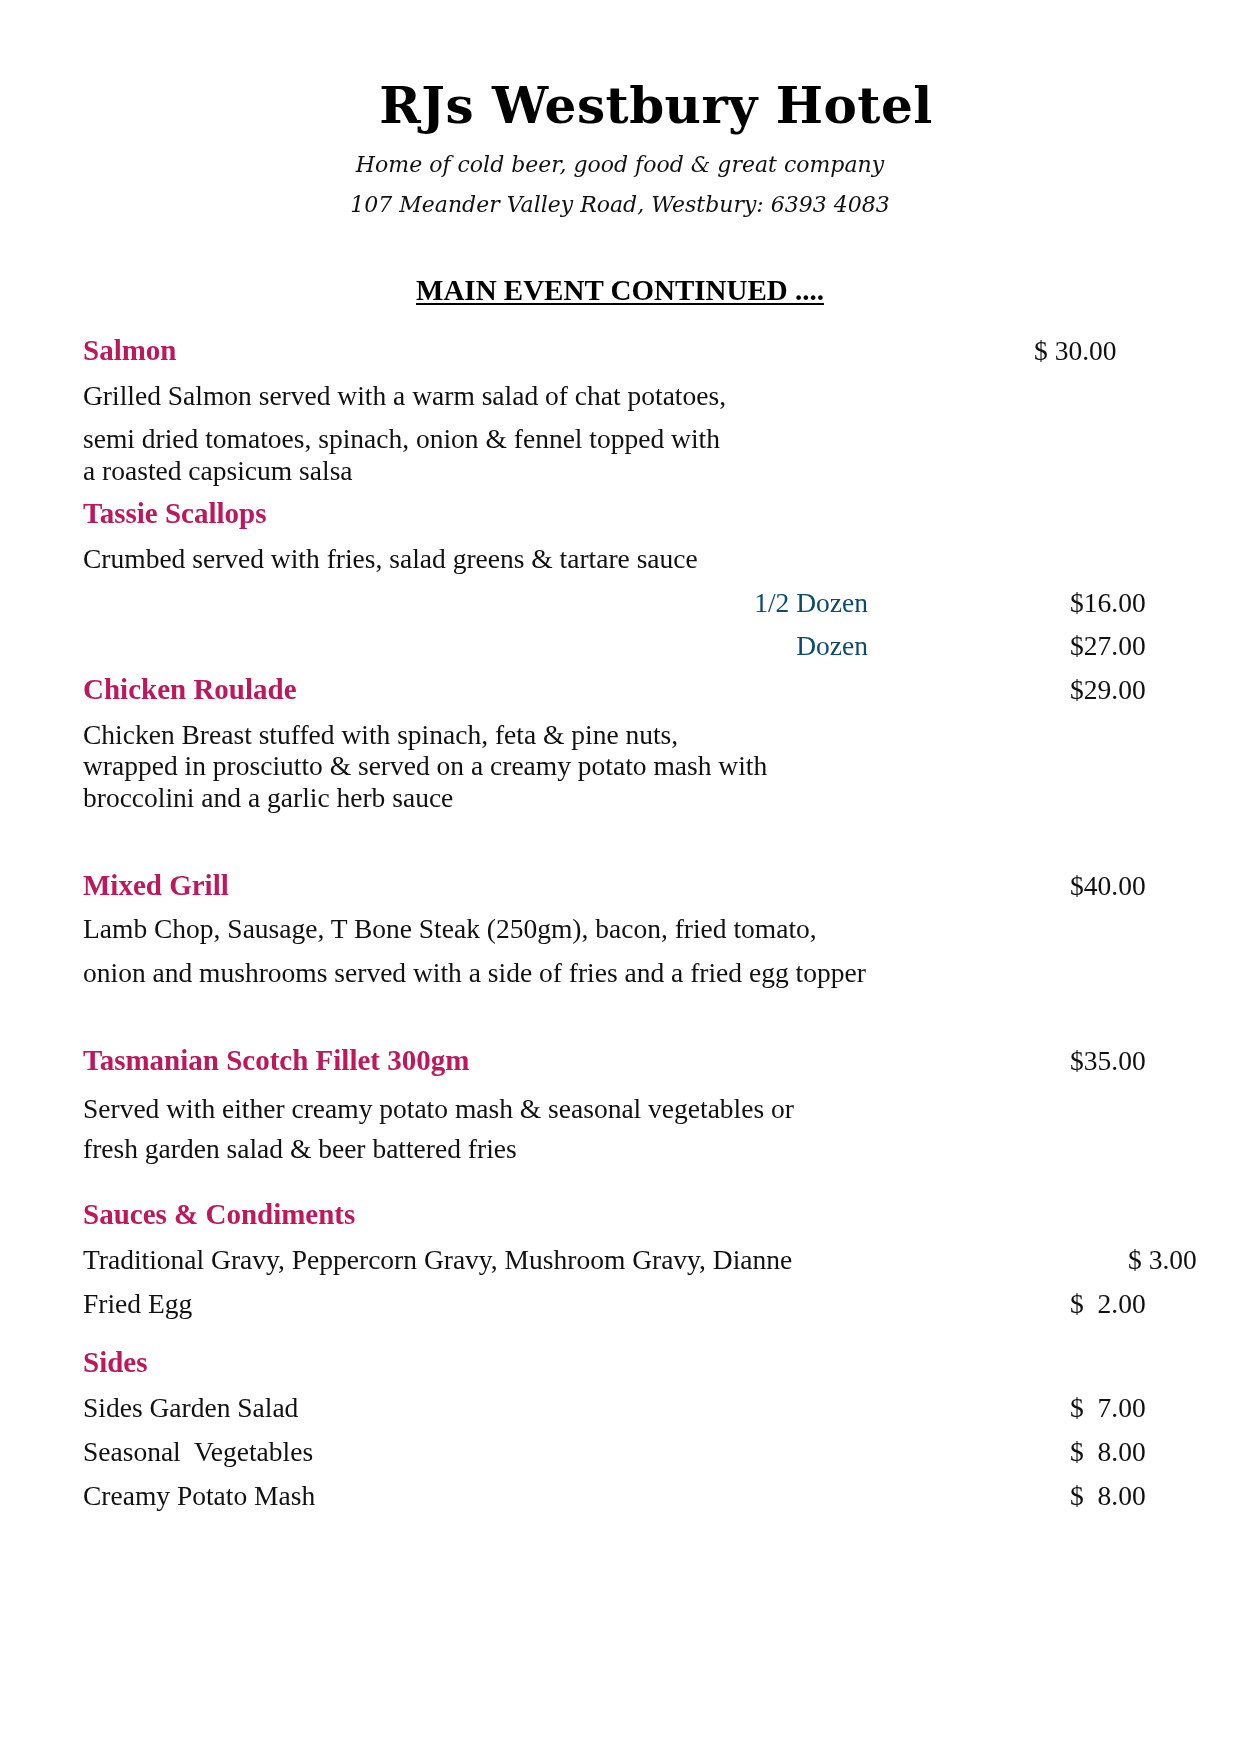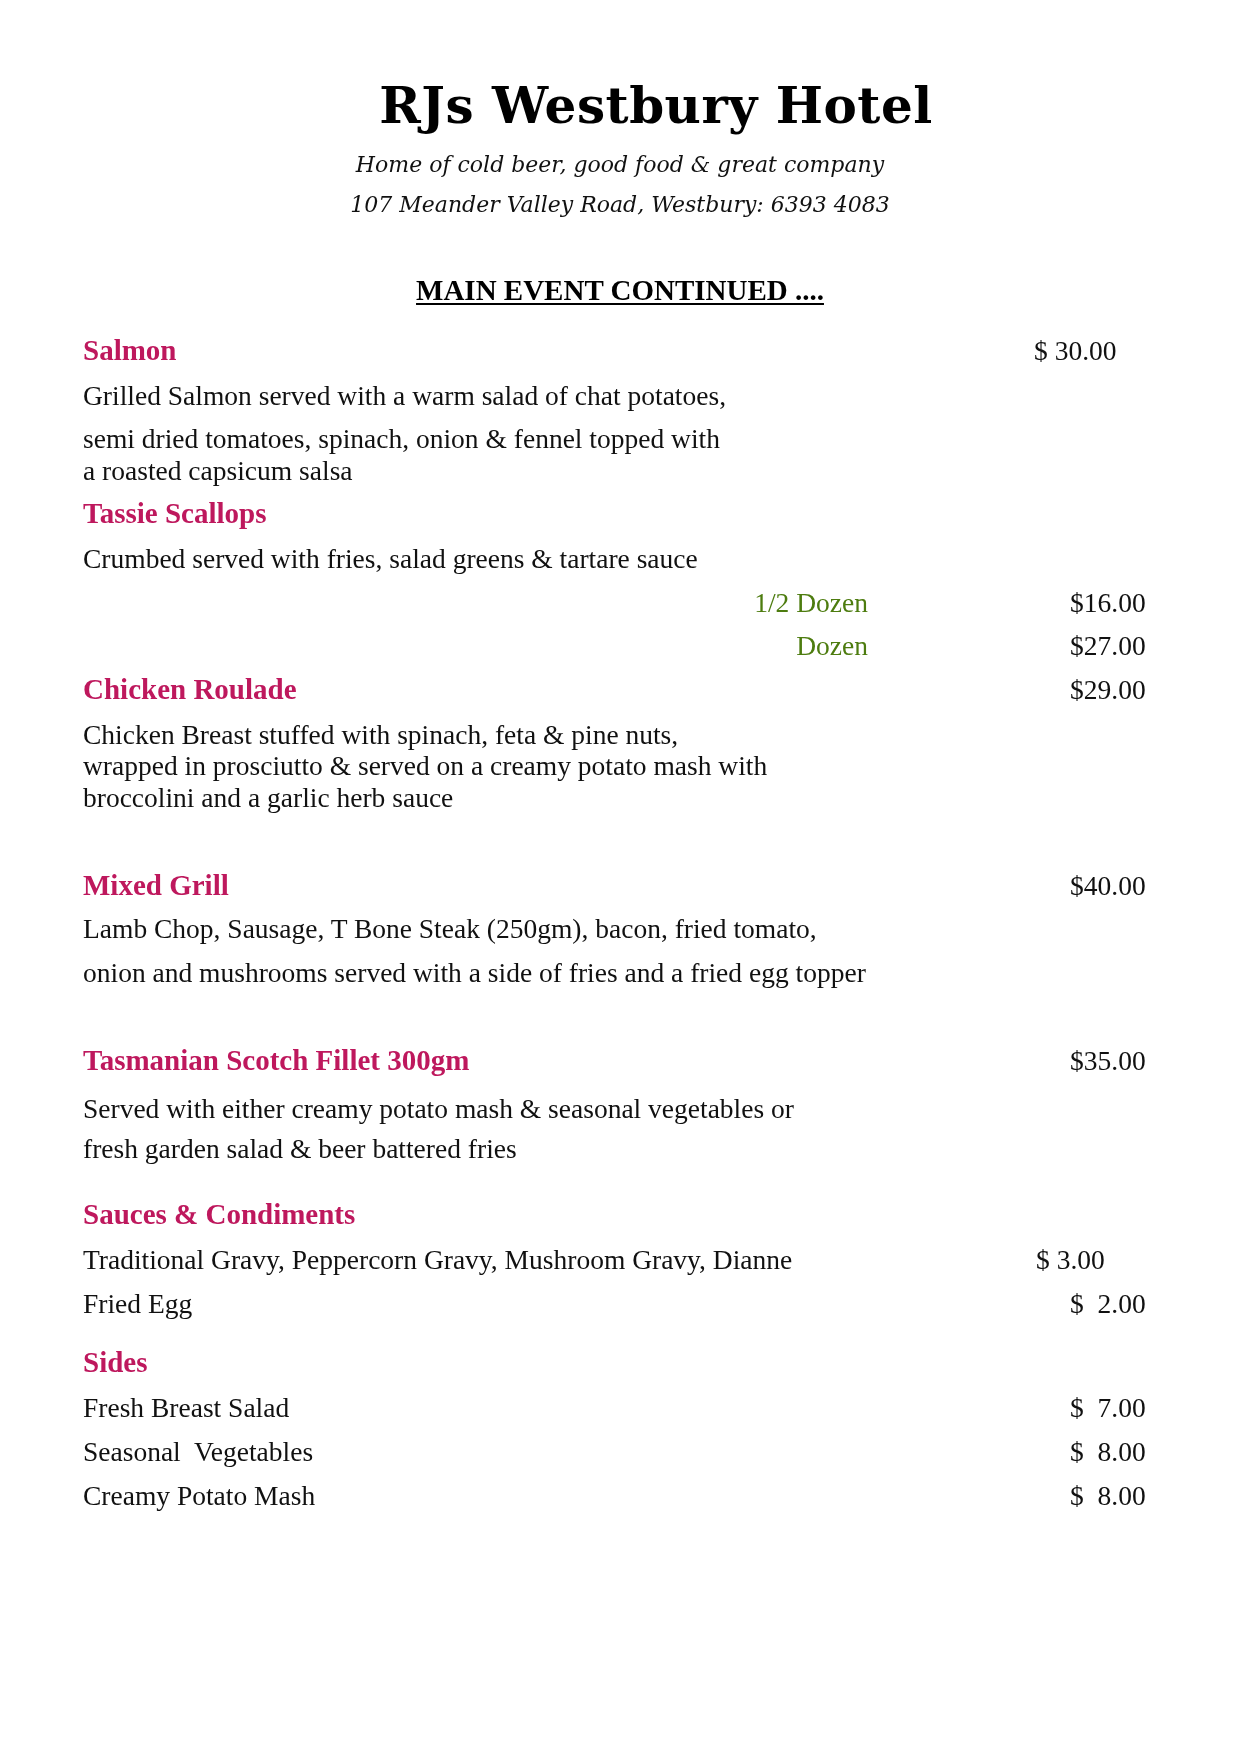--- a/index.html
+++ b/index.html
@@ -15,21 +15,21 @@
              font-family: "Liberation Serif", serif; font-weight: bold; font-size: 29px;
              color: #000; }
   .section-header span { text-decoration: underline; text-underline-offset: 3px;
              text-decoration-thickness: 2px; }
   .heading { left: 83px; font-family: "Liberation Serif", serif; font-weight: bold;
              font-size: 29px; color: #be185d; }
   .desc { left: 83px; font-family: "Liberation Serif", serif; font-size: 27.5px; color: #111; }
   .price { left: 1034px; font-family: "Liberation Serif", serif; font-size: 27.5px; color: #111; }
   .price-sm { left: 1034px; font-family: "Liberation Serif", serif; font-size: 27.5px; color: #111; margin-left: 36px; }
   .portion { right: 372px; font-family: "Liberation Serif", serif; font-size: 27.5px;
-             color: #4d7c0f; text-align: right; }
+             color: #0c4a6e; text-align: right; }
 </style>
 </head>
 <body>
 
 <div class="abs title">RJs Westbury Hotel</div>
 <div class="abs tagline" style="top:152px;">Home of cold beer, good food &amp; great company</div>
 <div class="abs tagline" style="top:192px;">107 Meander Valley Road, Westbury: 6393 4083</div>
 
 <div class="abs section-header"><span>MAIN EVENT CONTINUED ....</span></div>
 
@@ -57,23 +57,23 @@
 <div class="abs desc" style="top:913px;">Lamb Chop, Sausage, T Bone Steak (250gm), bacon, fried tomato,</div>
 <div class="abs desc" style="top:957px;">onion and mushrooms served with a side of fries and a fried egg topper</div>
 
 <div class="abs heading" style="top:1044px;">Tasmanian Scotch Fillet 300gm</div>
 <div class="abs price-sm" style="top:1045px;">$35.00</div>
 <div class="abs desc" style="top:1093px;">Served with either creamy potato mash &amp; seasonal vegetables or</div>
 <div class="abs desc" style="top:1133px;">fresh garden salad &amp; beer battered fries</div>
 
 <div class="abs heading" style="top:1198px;">Sauces &amp; Condiments</div>
 <div class="abs desc" style="top:1244px;">Traditional Gravy, Peppercorn Gravy, Mushroom Gravy, Dianne</div>
-<div class="abs price-sm" style="top:1244px; left:1000px;">$ 3.00</div>
+<div class="abs price-sm" style="top:1244px; left:1092px;">$ 3.00</div>
 <div class="abs desc" style="top:1288px;">Fried Egg</div>
 <div class="abs price-sm" style="top:1288px; white-space:pre;">$  2.00</div>
 
 <div class="abs heading" style="top:1346px;">Sides</div>
-<div class="abs desc" style="top:1392px;">Fresh Breast Salad</div>
+<div class="abs desc" style="top:1392px;">Sides Garden Salad</div>
 <div class="abs price-sm" style="top:1392px; white-space:pre;">$  7.00</div>
 <div class="abs desc" style="top:1436px; white-space:pre;">Seasonal  Vegetables</div>
 <div class="abs price-sm" style="top:1436px; white-space:pre;">$  8.00</div>
 <div class="abs desc" style="top:1480px;">Creamy Potato Mash</div>
 <div class="abs price-sm" style="top:1480px; white-space:pre;">$  8.00</div>
 
 </body></html>

